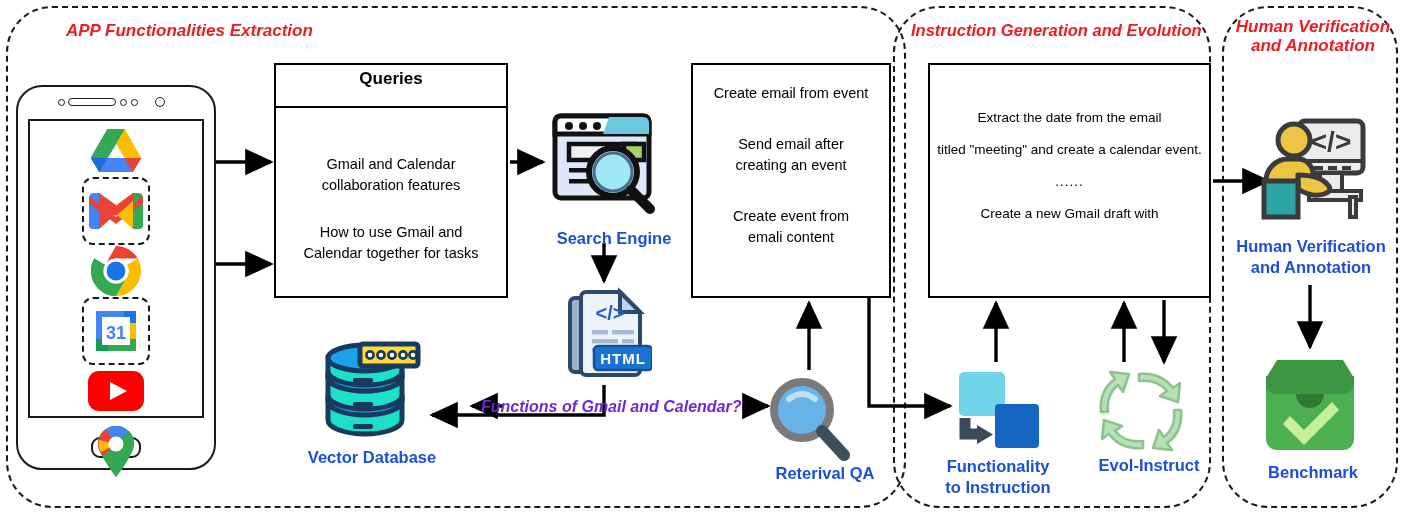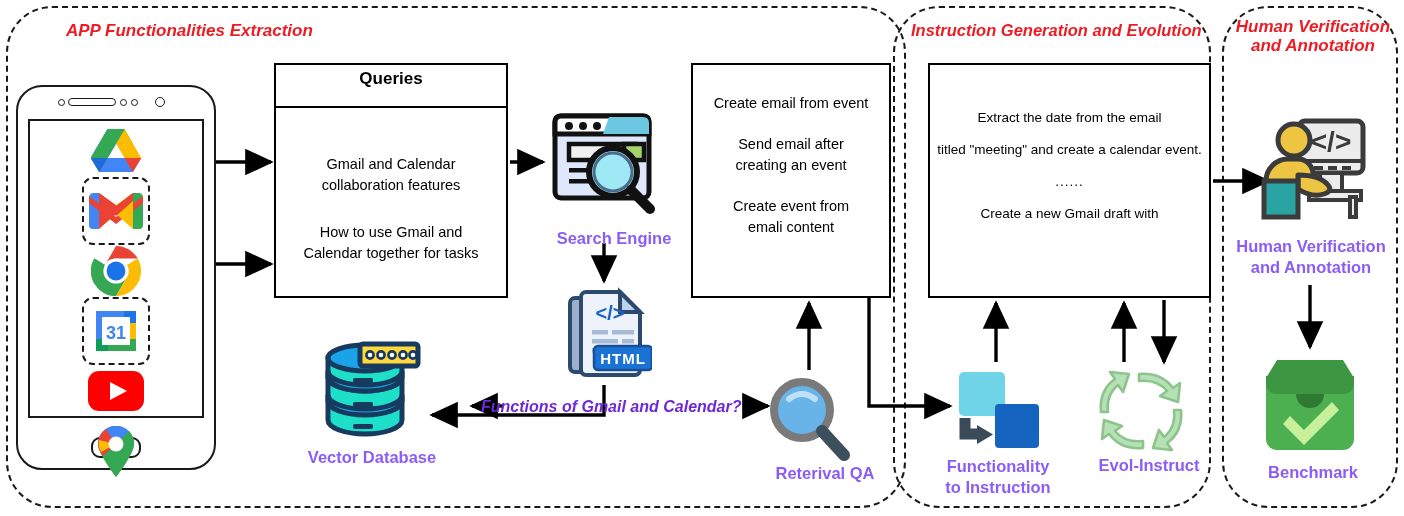--- a/index.html
+++ b/index.html
@@ -56,21 +56,21 @@
     line-height:21px;
     text-align:center;
     box-sizing:border-box;
   }
   .panel-body p{margin:0;padding:0;}
 
   #box-queries{left:274px;top:63px;width:234px;height:235px;}
   #box-queries .panel-body{height:calc(100% - 30px);padding:0 8px;gap:26px;}
 
   #box-func{left:691px;top:63px;width:200px;height:235px;}
-  #box-func .panel-body{height:calc(100% - 30px);padding:0 6px;gap:20px;}
+  #box-func .panel-body{height:calc(100% - 30px);padding:0 6px;gap:30px;}
 
   #box-tasks{left:928px;top:63px;width:283px;height:235px;}
   #box-tasks .panel-body{height:calc(100% - 30px);padding:0 4px;gap:13px;font-size:13.5px;line-height:19px;}
   #box-tasks .dots{letter-spacing:1px;}
 
   
   #phone{position:absolute;left:16px;top:85px;width:200px;height:385px;z-index:3;}
   #phone-shell{
     position:absolute;inset:0;
     border:2.5px solid #1a1a1a;
@@ -99,21 +99,21 @@
   .app-cell{width:60px;height:60px;display:flex;align-items:center;justify-content:center;position:relative;}
   .app-sel{outline:2px dashed #1a1a1a;outline-offset:2px;border-radius:7px;}
 
   
   .lbl{
     position:absolute;
     font-weight:bold;
     font-size:16.5px;
     line-height:19px;
     text-align:center;
-    color:#8b5cf6;
+    color:#1d4ed8;
     z-index:4;
   }
   #lbl-search{left:529px;top:229px;width:170px;}
   #lbl-vdb{left:284px;top:448px;width:176px;}
   #lbl-rqa{left:760px;top:464px;width:130px;}
   #lbl-f2i{left:928px;top:456px;width:140px;line-height:21px;}
   #lbl-evol{left:1085px;top:456px;width:128px;}
   #lbl-human{left:1218px;top:236px;width:186px;line-height:21px;}
   #lbl-bench{left:1248px;top:463px;width:130px;}
 

